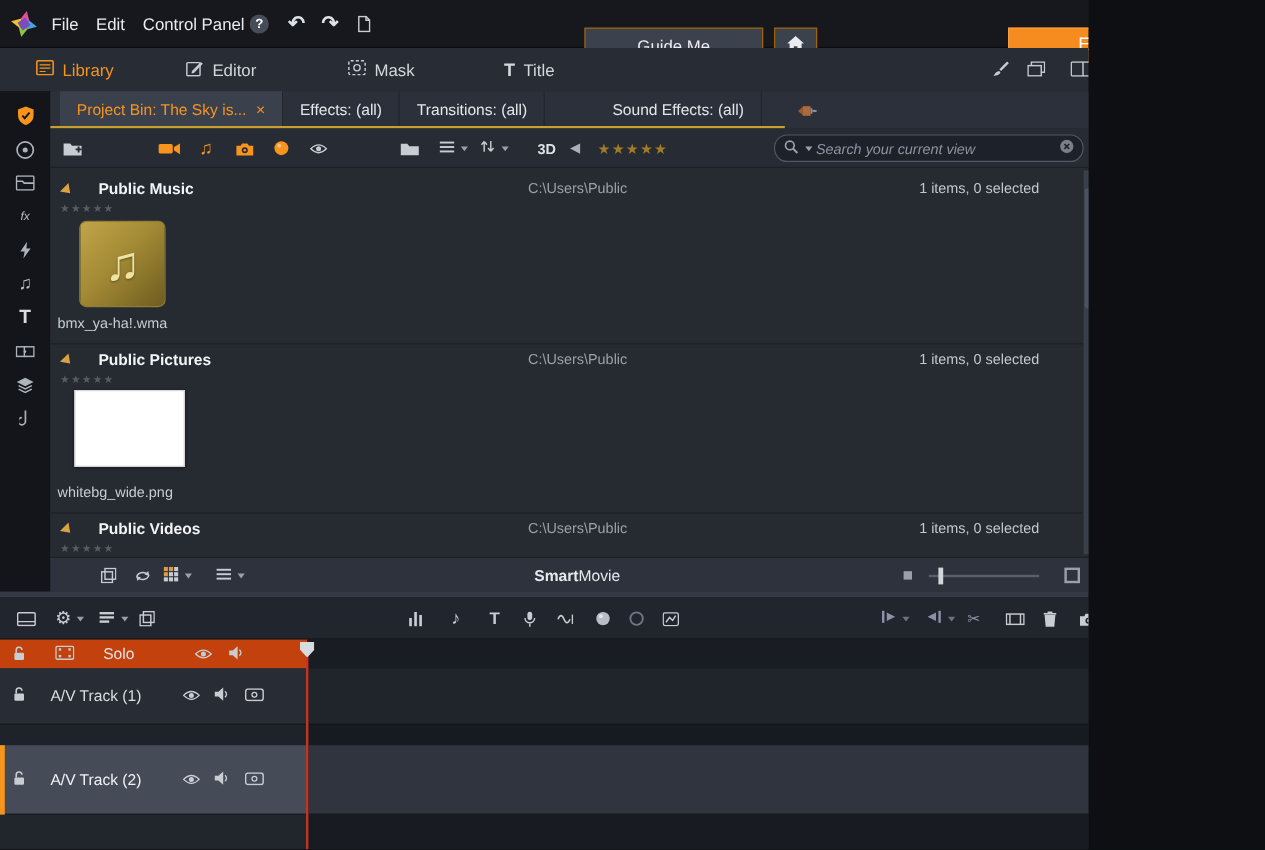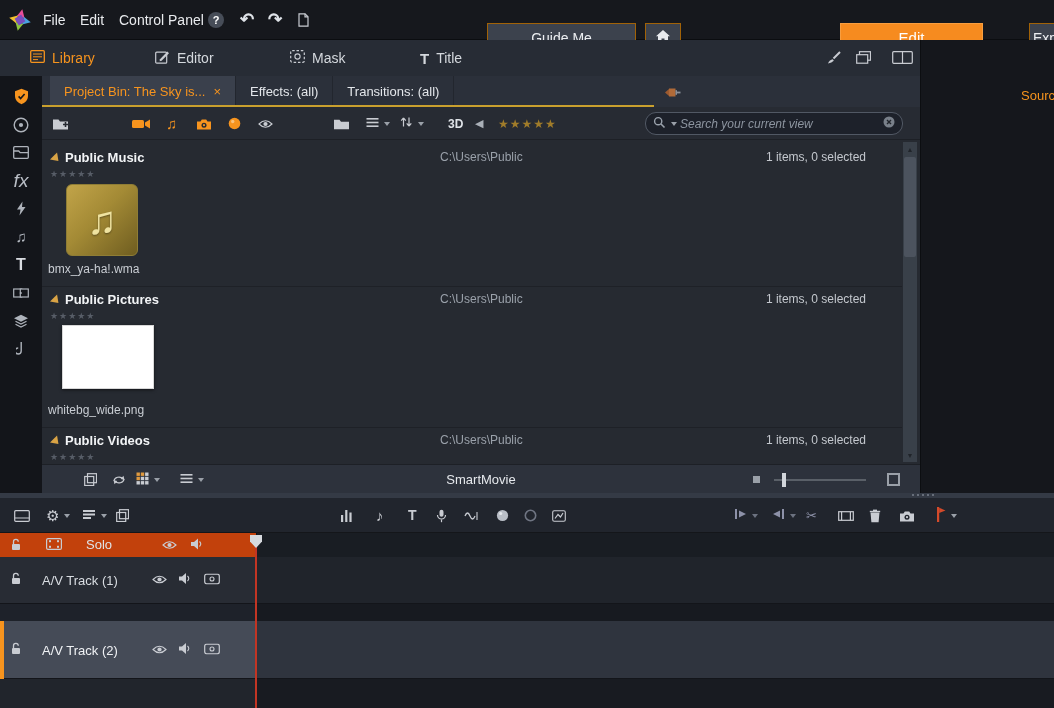--- a/index.html
+++ b/index.html
@@ -1,18 +1,18 @@
 <!DOCTYPE html>
 <html><head>
 <meta charset="utf-8">
 <style>
   * { margin:0; padding:0; box-sizing:border-box; }
   html,body { background:#0d0f12; }
   #app {
-    position:relative; width:1054px; height:708px; overflow:hidden;
+    position:relative; width:907px; height:708px; overflow:hidden;
     background:#1b1e24; color:#dfe3e8;
     font-family:"Liberation Sans", sans-serif; font-size:13px;
     user-select:none;
   }
   [data-interactable="true"] { cursor:pointer; }
 
   
   #topbar { position:absolute; left:0; top:0; width:1054px; height:40px;
             background:#16181d; border-bottom:1px solid #0b0d10; }
   #topbar .logo { position:absolute; left:8px; top:8px; }
@@ -30,21 +30,21 @@
   #modetabs { position:absolute; left:0; top:40px; width:920px; height:36px; background:#272c35; }
   .mtab { position:absolute; top:0; height:36px; display:flex; align-items:center; gap:7px;
           font-size:14px; color:#d4d8dd; }
   .mtab.active { color:#f7941e; }
   .mt-ico { position:absolute; top:11px; }
 
   
   #sidebar { position:absolute; left:0; top:76px; width:42px; height:417px; background:#13151a;
              display:flex; flex-direction:column; align-items:center; padding-top:12px; gap:11px; }
   .sb-ico { height:17px; display:flex; align-items:center; justify-content:center; color:#b9bec6; }
-  .sb-ico.fx { font-style:italic; font-size:19px; font-weight:normal; }
+  .sb-ico.fx { font-style:italic; font-size:10px; font-weight:normal; }
   .sb-ico.note { font-size:15px; }
   .sb-ico.bigT { font-size:16px; font-weight:bold; color:#d9dce1; }
 
   
   #library { position:absolute; left:42px; top:76px; width:878px; height:417px; background:#262a31; }
   #lib-tabs { position:absolute; left:0; top:0; width:878px; height:31px; background:#2b303a;
               display:flex; align-items:stretch; }
   #lib-tabs .underline { position:absolute; left:0; top:29px; width:612px; height:2px; background:#c9a02e; }
   .lib-tab { display:flex; align-items:center; gap:8px; padding:0 14px; font-size:13px; color:#e3e6ea;
              border-right:1px solid #22262e; white-space:nowrap; }
@@ -65,21 +65,21 @@
   #lib-search input { flex:1; background:transparent; border:none; outline:none; color:#c7ccd3;
                       font-size:12px; font-style:italic; font-family:"Liberation Sans",sans-serif; }
   #lib-search input::placeholder { color:#8d95a0; font-style:italic; }
 
   #lib-content { position:absolute; left:0; top:64px; width:878px; height:324px; background:#262a31; overflow:hidden; }
   .sec-header { position:absolute; left:0; width:860px; height:22px; display:flex; align-items:center; }
   .sec-caret { width:9px; height:9px; margin-left:9px; }
   .sec-caret::before { content:""; display:block; width:0; height:0; margin-top:2px;
         border-left:5px solid transparent; border-right:5px solid transparent;
         border-top:7px solid #d9a345; transform:rotate(-45deg); }
-  .sec-title { margin-left:5px; font-size:13px; font-weight:bold; color:#f2f4f6; }
+  .sec-title { margin-left:22px; font-size:13px; font-weight:bold; color:#f2f4f6; }
   .sec-path  { position:absolute; left:398px; font-size:12px; color:#9aa1aa; }
   .sec-status{ position:absolute; right:36px; font-size:12px; color:#c4c8ce; }
   .sec-rating{ position:absolute; left:8px; font-size:9px; letter-spacing:1px; color:#575d67; }
   .sec-line  { position:absolute; left:0; width:860px; height:1px; background:#1e2127; }
   .thumb.music { position:absolute; width:72px; height:72px; border-radius:6px;
                  background:linear-gradient(135deg,#c2a449 0%,#a38a35 45%,#6f5d20 100%);
                  border:1px solid #8f7d35; display:flex; align-items:center; justify-content:center; }
   .thumb.music .note { font-size:40px; color:#efe3a0; text-shadow:0 1px 2px rgba(0,0,0,.4); }
   .thumb.picture { position:absolute; width:92px; height:64px; background:#ffffff;
                    border:1px solid #d8d8d8; box-shadow:0 1px 3px rgba(0,0,0,.55); }
@@ -90,21 +90,21 @@
         font-size:7px; color:#20242a; display:flex; align-items:center; justify-content:center; }
   #lib-scroll .sb-up { top:1px; } #lib-scroll .sb-down { bottom:1px; }
   #lib-scroll .sb-thumb { position:absolute; left:1px; top:15px; width:12px; height:100px;
         background:#4c535e; border-radius:2px; }
 
   #lib-footer { position:absolute; left:0; top:388px; width:878px; height:29px; background:#2d323c;
                 border-top:1px solid #1d2026; }
   .lf-ico { position:absolute; top:0; height:29px; display:flex; align-items:center; gap:3px; color:#c9ccd2; }
   #smartmovie { position:absolute; left:50%; top:0; height:29px; transform:translateX(-50%);
                 display:flex; align-items:center; font-size:13px; color:#e6e9ed; }
-  #smartmovie .b { font-weight:normal; }
+  #smartmovie .b { font-weight:bold; }
   .zoom-sq-s { position:absolute; left:711px; top:11px; width:7px; height:7px; background:#9aa0a8; }
   .zoom-track { position:absolute; left:732px; top:14px; width:92px; height:2px; background:#5a6068; }
   .zoom-thumb { position:absolute; left:740px; top:8px; width:4px; height:14px; background:#d2d6db; }
   .zoom-sq-l { position:absolute; left:845px; top:8px; width:13px; height:13px; border:2px solid #9aa0a8; }
 
   
   #rightpanel { position:absolute; left:920px; top:40px; width:134px; height:453px;
                 background:#15171c; border-left:1px solid #0c0e11; }
   #source-tab { position:absolute; left:100px; top:48px; width:34px; overflow:hidden;
                 color:#f7941e; font-size:13px; white-space:nowrap; }
@@ -279,20 +279,21 @@
 
   <div id="library" data-interactable="false">
 
     <div id="lib-tabs" data-interactable="false">
       <div class="lib-tab active" style="margin-left:8px" data-interactable="true">
         <span data-interactable="false">Project Bin: The Sky is...</span>
         <span class="close" data-interactable="true">×</span>
       </div>
       <div class="lib-tab" data-interactable="true">Effects: (all)</div>
       <div class="lib-tab" data-interactable="true">Transitions: (all)</div>
+      <div class="lib-tab" style="margin-left:42px" data-interactable="true">Sound Effects: (all)</div>
       <div class="underline" data-interactable="false"></div>
       <span class="lib-pin" data-interactable="true"><svg width="17" height="11">
             <polygon points="1,5.5 5,2 5,9" fill="#9c5a30"></polygon>
             <rect x="5" y="1.5" width="6.5" height="8" fill="#b06a38"></rect>
             <rect x="11.5" y="3.2" width="1.5" height="4.6" fill="#8a8f98"></rect>
             <rect x="13" y="4.6" width="3.5" height="1.8" fill="#8a8f98"></rect>
           </svg></span>
     </div>
 
     <div id="lib-toolbar" data-interactable="false">

